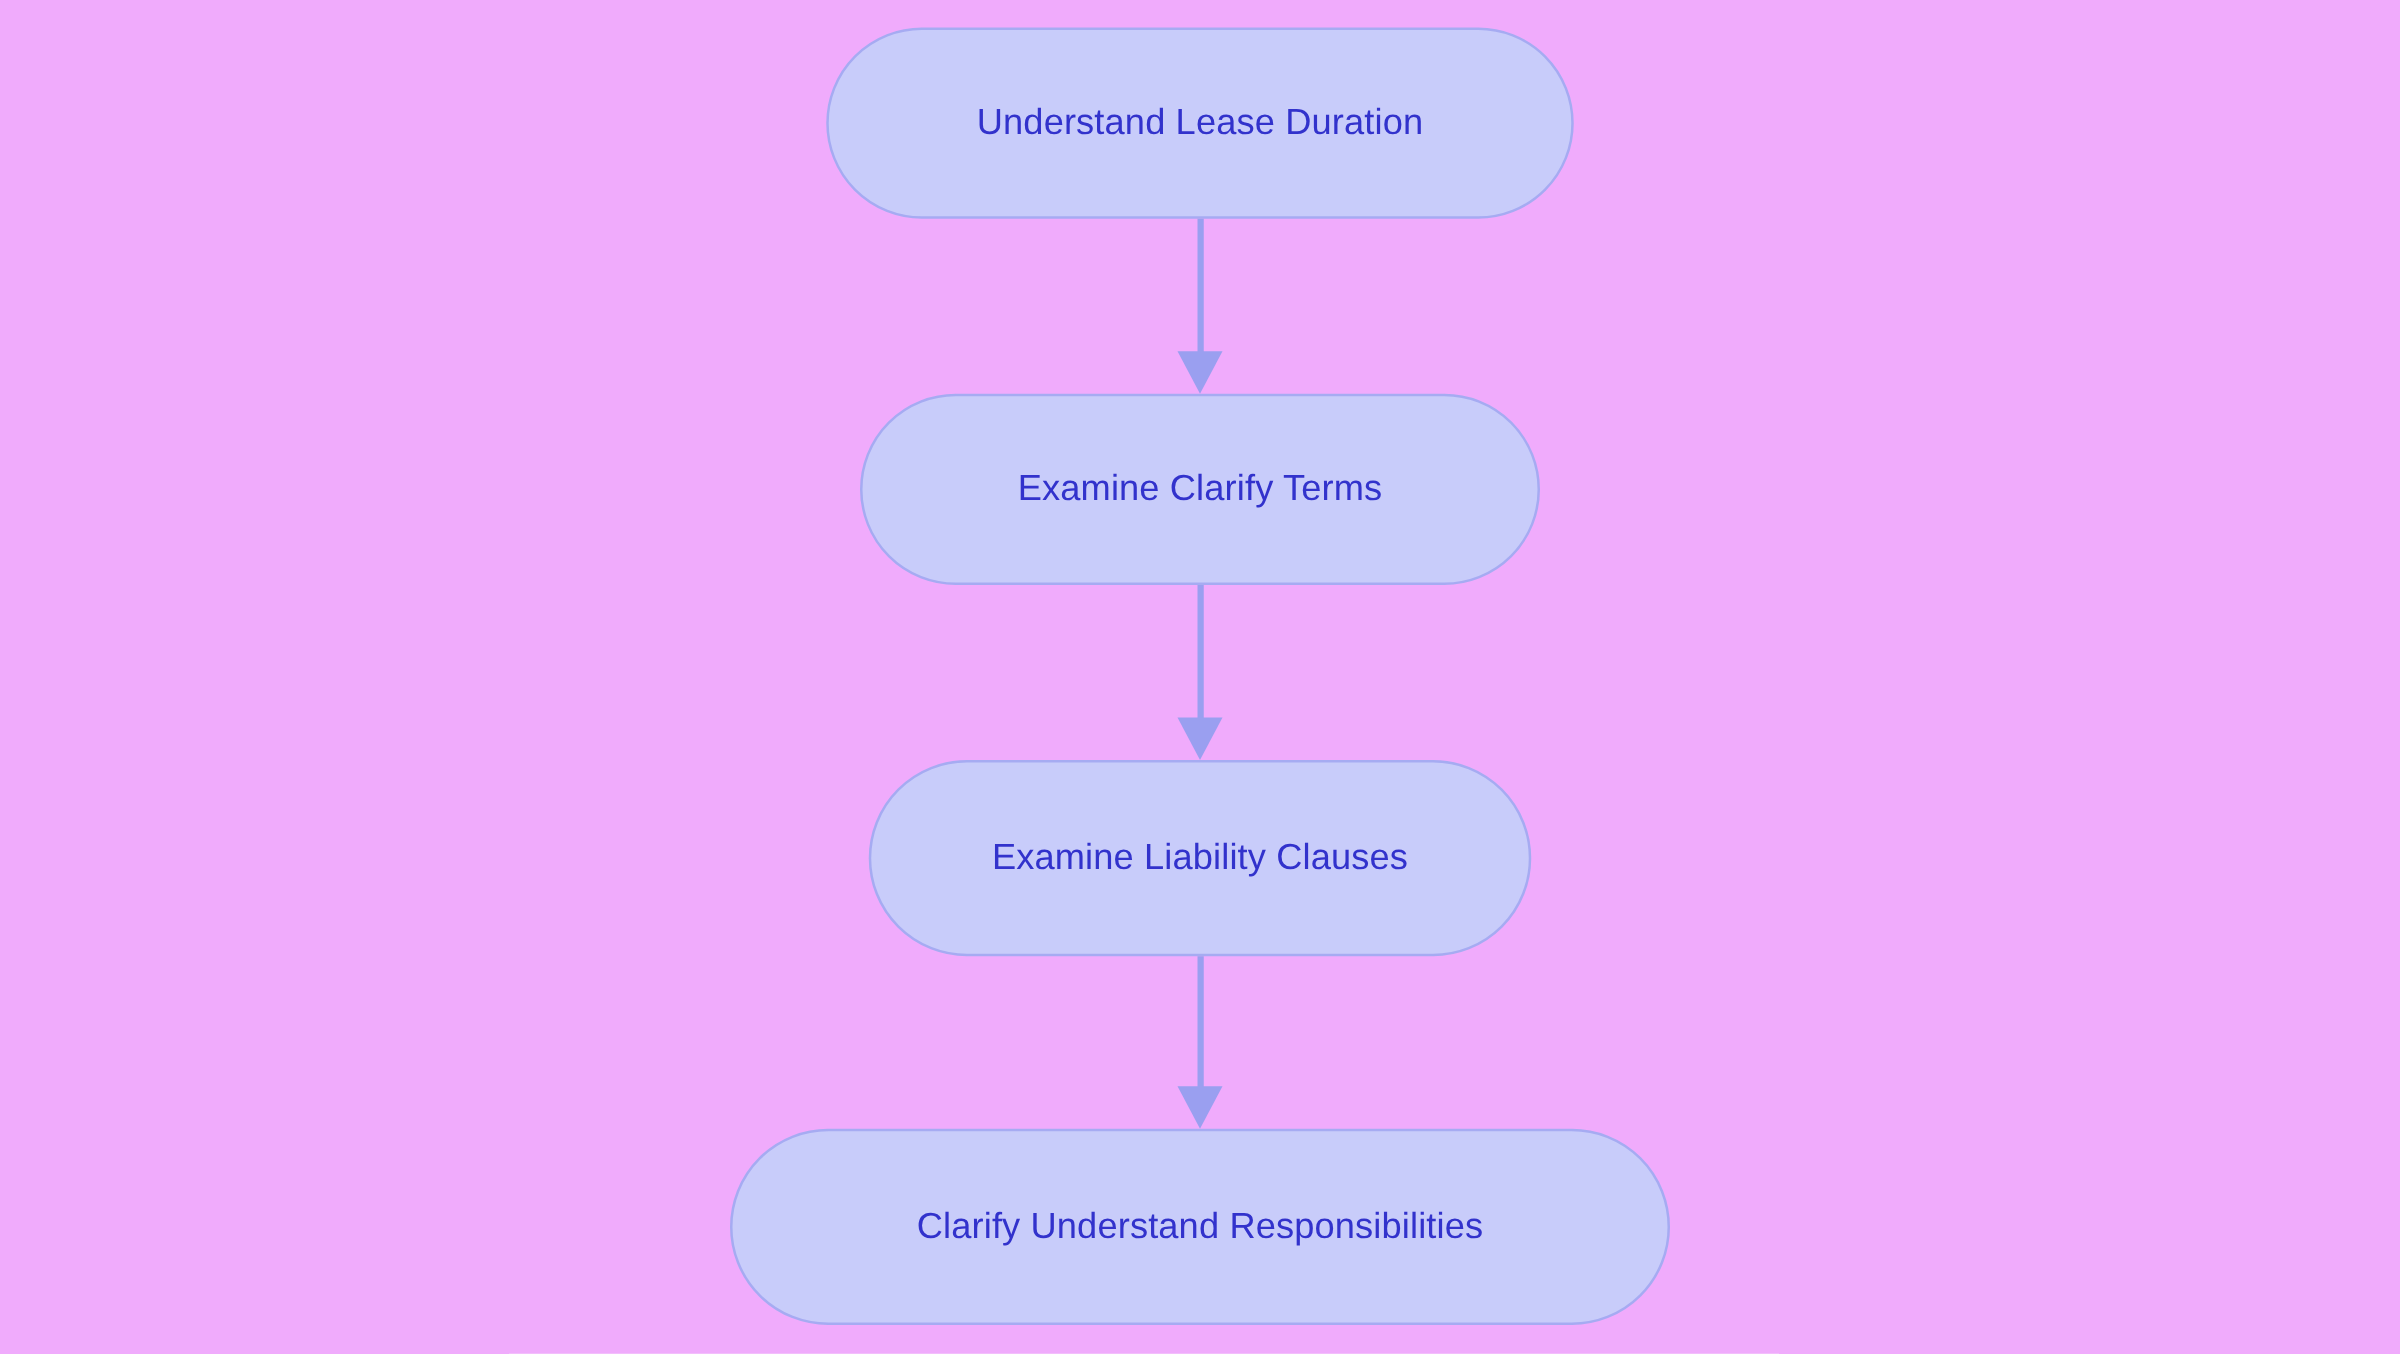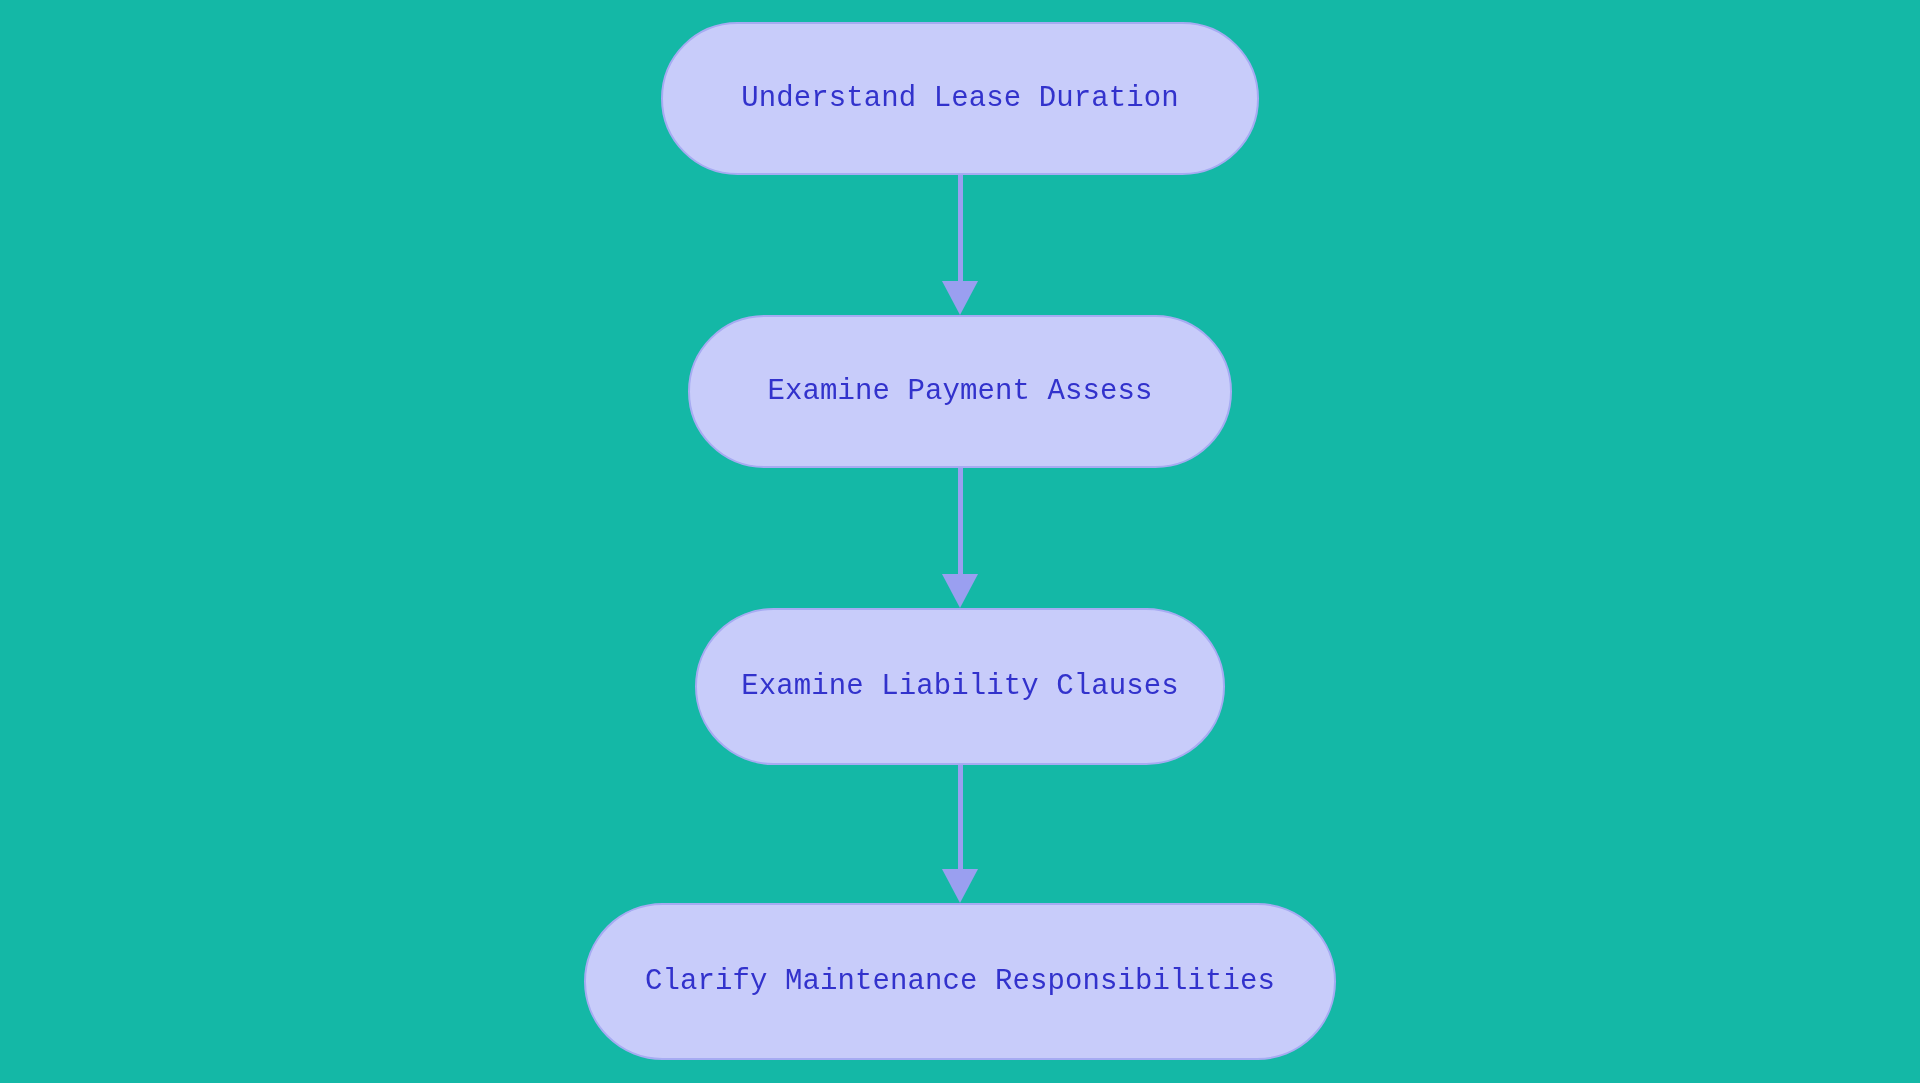--- a/index.html
+++ b/index.html
@@ -11,22 +11,21 @@
   body {
     width: 1920px;
     height: 1083px;
     overflow: hidden;
     font-family: "Liberation Sans", "DejaVu Sans", sans-serif;
   }
   #canvas {
     position: relative;
     width: 1920px;
     height: 1083px;
-    background: #14b8a6;
-    font-family: Liberation Mono, monospace;
+    background: #f0abfc;
   }
   .flow-column {
     position: absolute;
     left: 0;
     top: 0;
     width: 1920px;
     height: 1083px;
     display: flex;
     flex-direction: column;
     align-items: center;
@@ -94,35 +93,35 @@
     <div class="node node-1">
       <span class="node-label">Understand Lease Duration</span>
     </div>
 
     <div class="connector conn-1">
       <div class="conn-line"></div>
       <div class="conn-head"></div>
     </div>
 
     <div class="node node-2">
-      <span class="node-label">Examine Payment Assess</span>
+      <span class="node-label">Examine Clarify Terms</span>
     </div>
 
     <div class="connector conn-2">
       <div class="conn-line"></div>
       <div class="conn-head"></div>
     </div>
 
     <div class="node node-3">
       <span class="node-label">Examine Liability Clauses</span>
     </div>
 
     <div class="connector conn-3">
       <div class="conn-line"></div>
       <div class="conn-head"></div>
     </div>
 
     <div class="node node-4">
-      <span class="node-label">Clarify Maintenance Responsibilities</span>
+      <span class="node-label">Clarify Understand Responsibilities</span>
     </div>
 
   </div>
 </div>
 
 </body></html>

